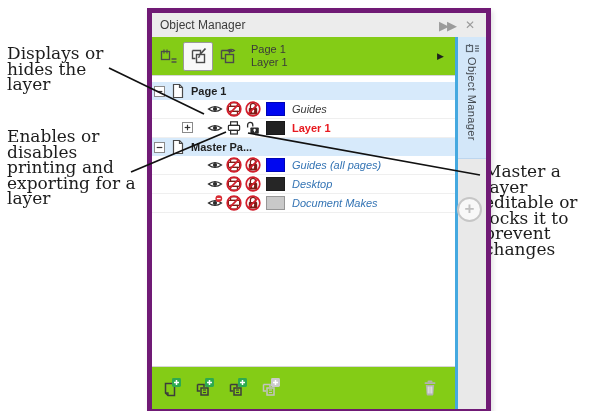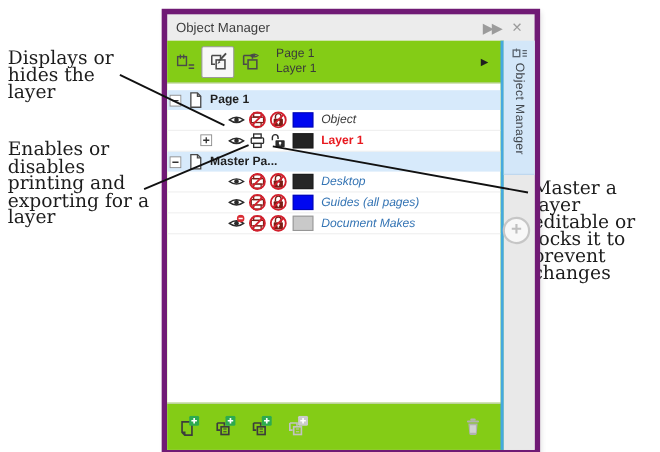--- a/index.html
+++ b/index.html
@@ -229,21 +229,21 @@
               </svg>
             <svg class="ico danger" viewBox="0 0 16 16">
                 <use href="#i-printer"></use>
                 <use href="#i-slash"></use>
               </svg>
             <svg class="ico danger" viewBox="0 0 16 16">
                 <use href="#i-lock-closed"></use>
                 <use href="#i-slash"></use>
               </svg>
             <span class="swatch" style="background: rgb(0, 7, 240);"></span>
-            <span class="lbl italic-dark">Object</span>
+            <span class="lbl italic-dark">Guides</span>
           </div>
 
           <div class="row layer">
             <svg class="child-expand" width="11" height="11" viewBox="0 0 11 11">
                 <use href="#i-plusbox"></use>
               </svg>
             <svg class="ico ok" viewBox="0 0 16 16">
                 <use href="#i-eye"></use>
               </svg>
             <svg class="ico ok" viewBox="0 0 16 16">
@@ -271,38 +271,38 @@
                 <use href="#i-eye"></use>
               </svg>
             <svg class="ico danger" viewBox="0 0 16 16">
                 <use href="#i-printer"></use>
                 <use href="#i-slash"></use>
               </svg>
             <svg class="ico danger" viewBox="0 0 16 16">
                 <use href="#i-lock-closed"></use>
                 <use href="#i-slash"></use>
               </svg>
+            <span class="swatch" style="background: rgb(0, 7, 240);"></span>
+            <span class="lbl italic-blue">Guides (all pages)</span>
+          </div>
+
+          <div class="row layer">
+            <svg class="ico ok" viewBox="0 0 16 16">
+                <use href="#i-eye"></use>
+              </svg>
+            <svg class="ico danger" viewBox="0 0 16 16">
+                <use href="#i-printer"></use>
+                <use href="#i-slash"></use>
+              </svg>
+            <svg class="ico danger" viewBox="0 0 16 16">
+                <use href="#i-lock-closed"></use>
+                <use href="#i-slash"></use>
+              </svg>
             <span class="swatch" style="background: rgb(38, 38, 38);"></span>
             <span class="lbl italic-blue">Desktop</span>
-          </div>
-
-          <div class="row layer">
-            <svg class="ico ok" viewBox="0 0 16 16">
-                <use href="#i-eye"></use>
-              </svg>
-            <svg class="ico danger" viewBox="0 0 16 16">
-                <use href="#i-printer"></use>
-                <use href="#i-slash"></use>
-              </svg>
-            <svg class="ico danger" viewBox="0 0 16 16">
-                <use href="#i-lock-closed"></use>
-                <use href="#i-slash"></use>
-              </svg>
-            <span class="swatch" style="background: rgb(0, 7, 240);"></span>
-            <span class="lbl italic-blue">Guides (all pages)</span>
           </div>
 
           <div class="row layer">
             <svg class="ico ok" viewBox="0 0 16 16">
                 <use href="#i-eye"></use>
                 <use href="#i-minusdot"></use>
               </svg>
             <svg class="ico danger" viewBox="0 0 16 16">
                 <use href="#i-printer"></use>
                 <use href="#i-slash"></use>

